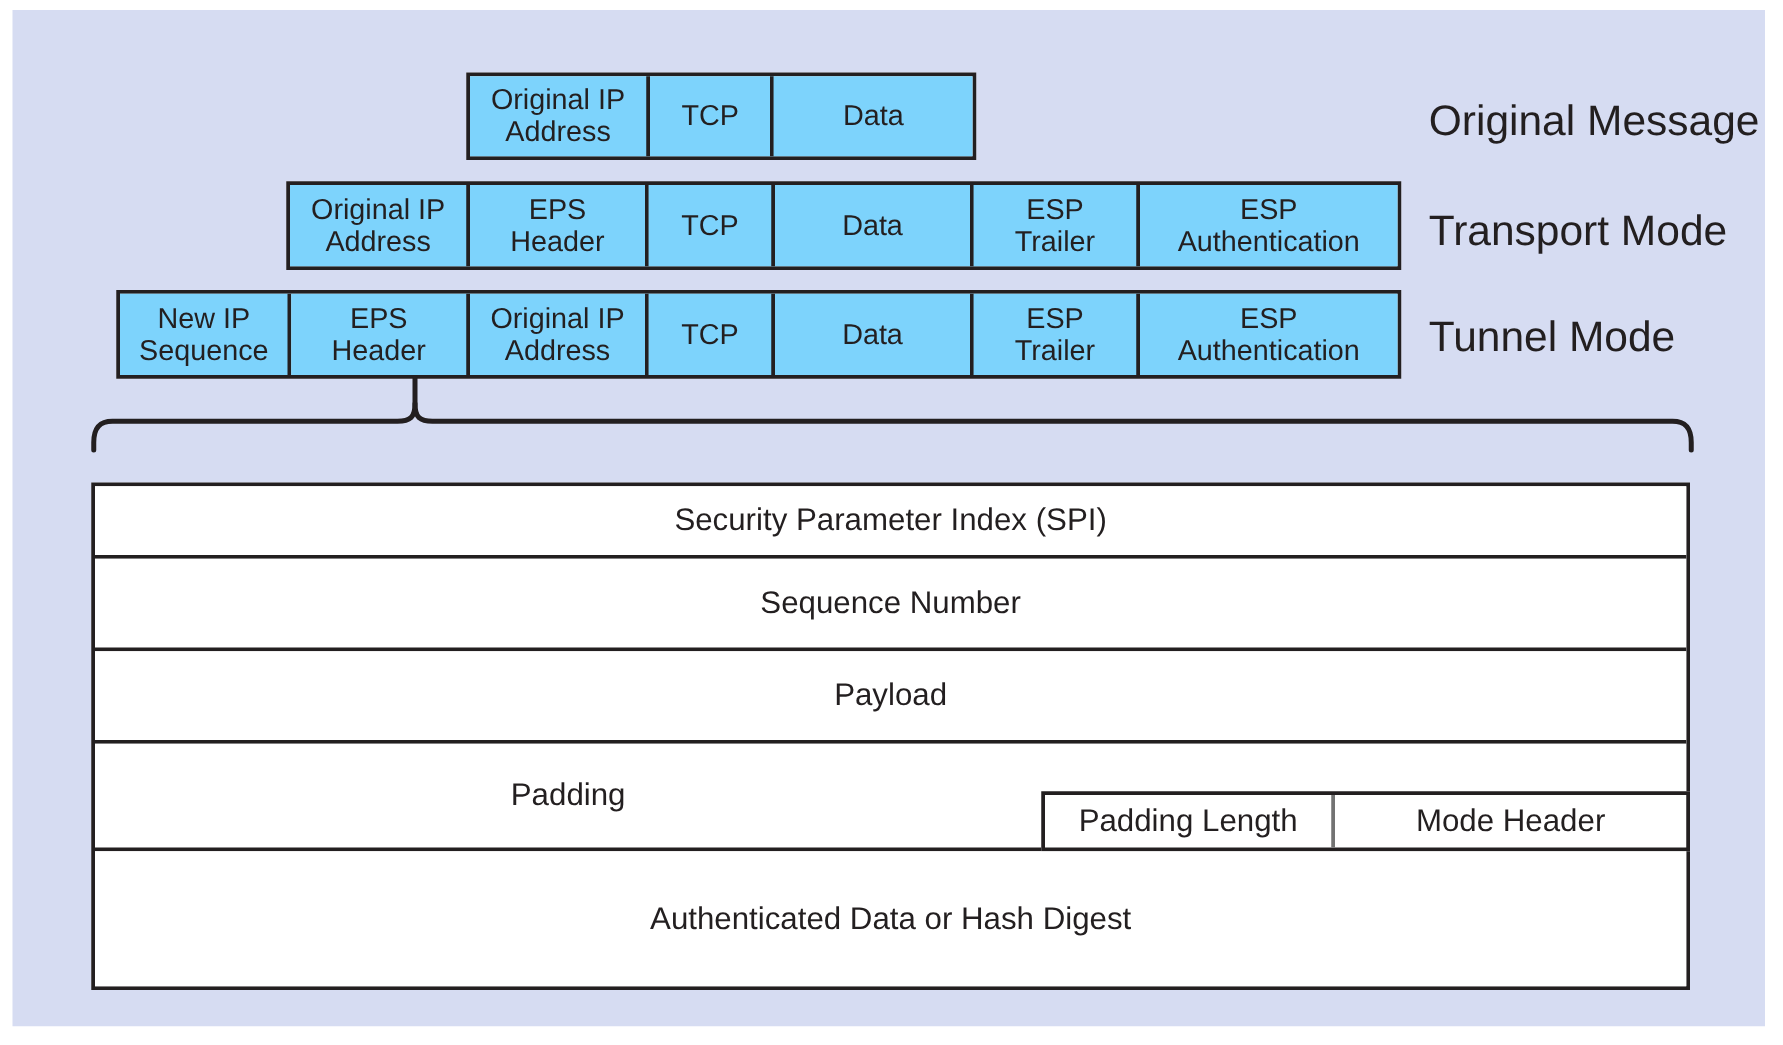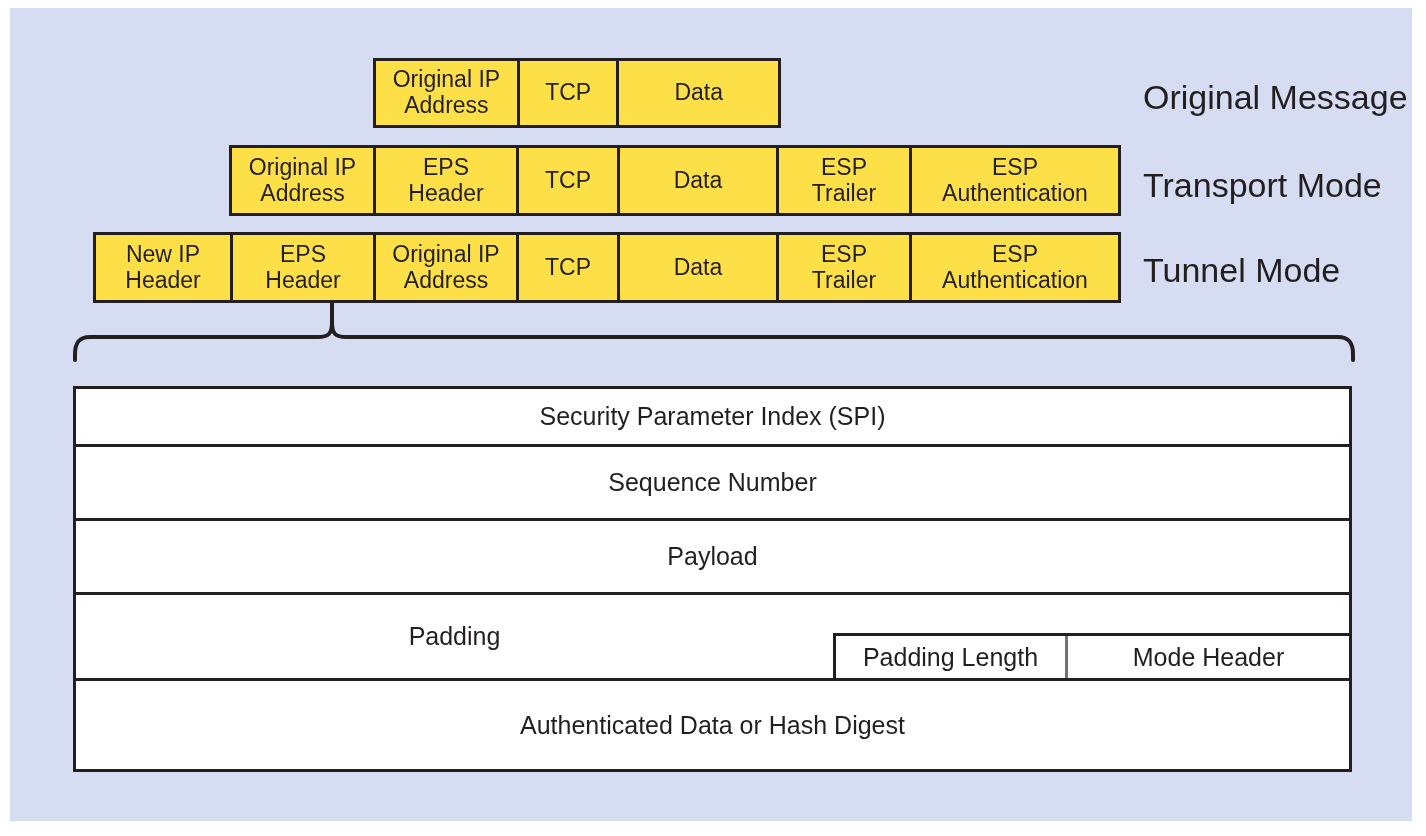--- a/index.html
+++ b/index.html
@@ -33,21 +33,21 @@
   
   .pkt-row {
     position: absolute;
     display: flex;
     box-sizing: border-box;
     border: 3px solid #231f20;
     background: #ffffff;
   }
   .pkt-cell {
     box-sizing: border-box;
-    background: #fde047;
+    background: #7dd3fc;
     color: #231f20;
     font-size: 23px;
     line-height: 1.12;
     display: flex;
     flex-direction: column;
     align-items: center;
     justify-content: center;
     text-align: center;
     border-right: 3px solid #231f20;
     white-space: pre-line;
@@ -93,21 +93,21 @@
     justify-content: center;
     color: #231f20;
     font-size: 25px;
   }
   .esp-line:last-child { border-bottom: none; }
 
   .esp-line.l1 { height: 58px; }
   .esp-line.l2 { height: 74px; }
   .esp-line.l3 { height: 74px; }
   .esp-line.l4 { height: 86px; }
-  .esp-line.l5 { height: 88px; justify-content: center; }
+  .esp-line.l5 { height: 108px; justify-content: center; }
 
   
   .padding-row {
     align-items: flex-start;
     justify-content: flex-start;
   }
   .padding-label {
     position: absolute;
     left: 0;
     top: 0;
@@ -168,21 +168,21 @@
     <div class="pkt-cell" style="width:159px;">Data</div>
     <div class="pkt-cell" style="width:133px;">ESP
 Trailer</div>
     <div class="pkt-cell" style="width:206px;">ESP
 Authentication</div>
   </div>
   <div class="mode-label" style="left:1143px; top:168px;">Transport Mode</div>
 
   <div class="pkt-row" style="left:93px; top:232px; width:1028px; height:71px;">
     <div class="pkt-cell" style="width:137px;">New IP
-Header</div>
+Sequence</div>
     <div class="pkt-cell" style="width:143px;">EPS
 Header</div>
     <div class="pkt-cell" style="width:143px;">Original IP
 Address</div>
     <div class="pkt-cell" style="width:101px;">TCP</div>
     <div class="pkt-cell" style="width:159px;">Data</div>
     <div class="pkt-cell" style="width:133px;">ESP
 Trailer</div>
     <div class="pkt-cell" style="width:206px;">ESP
 Authentication</div>

